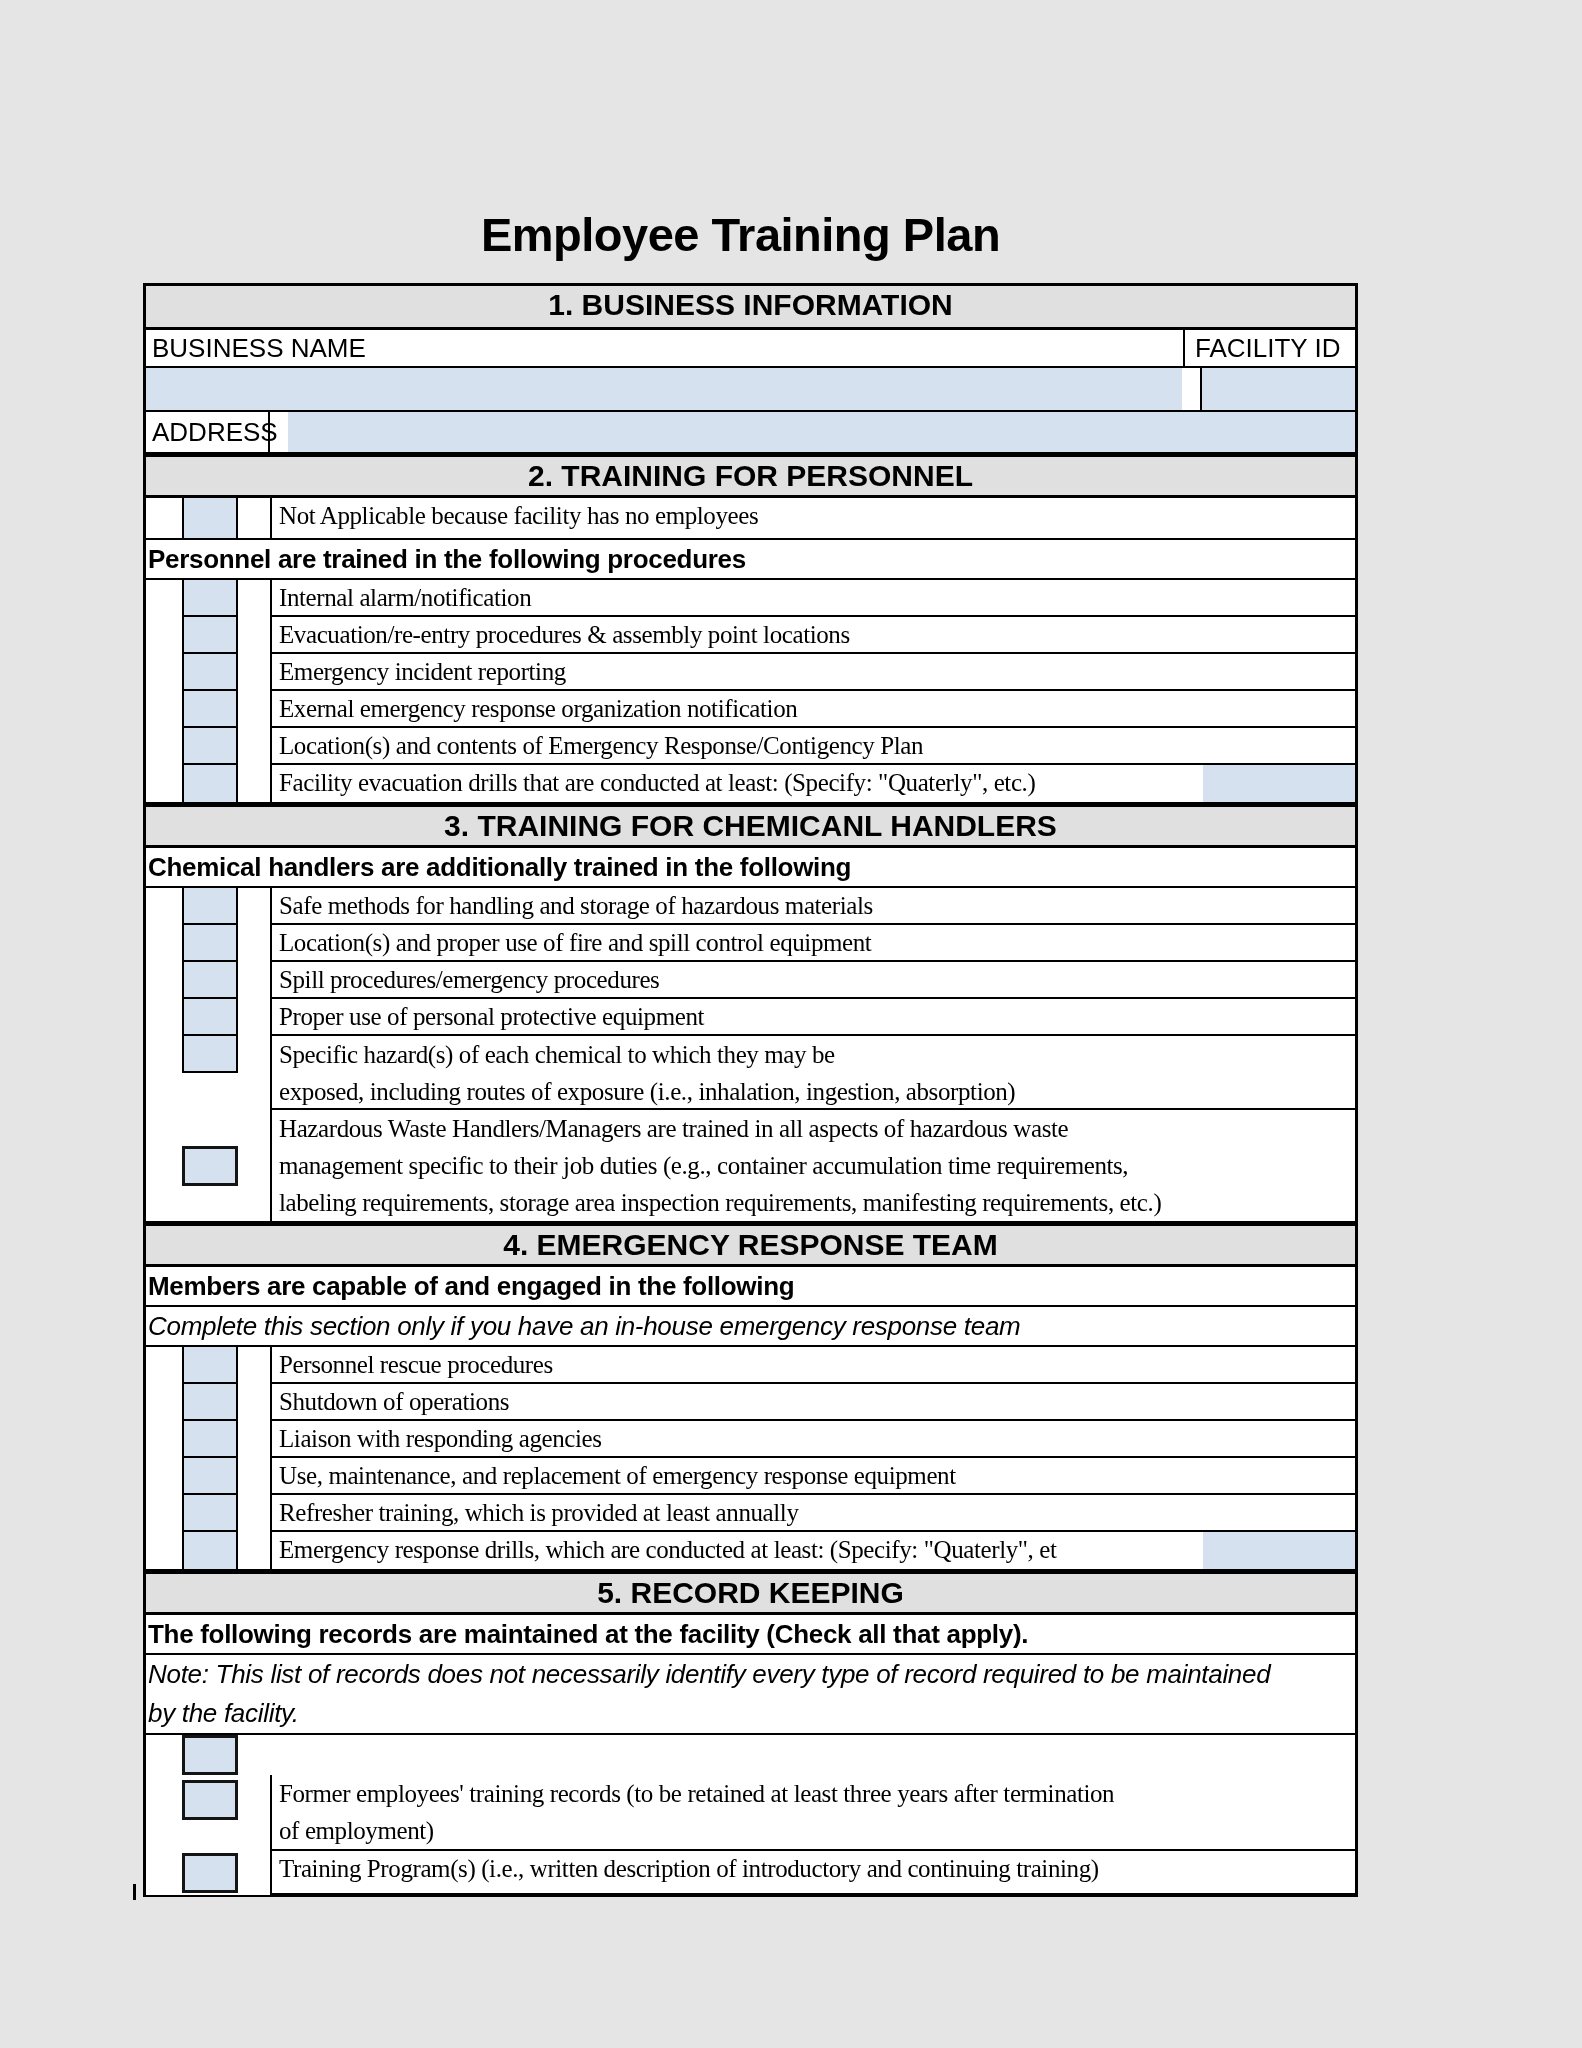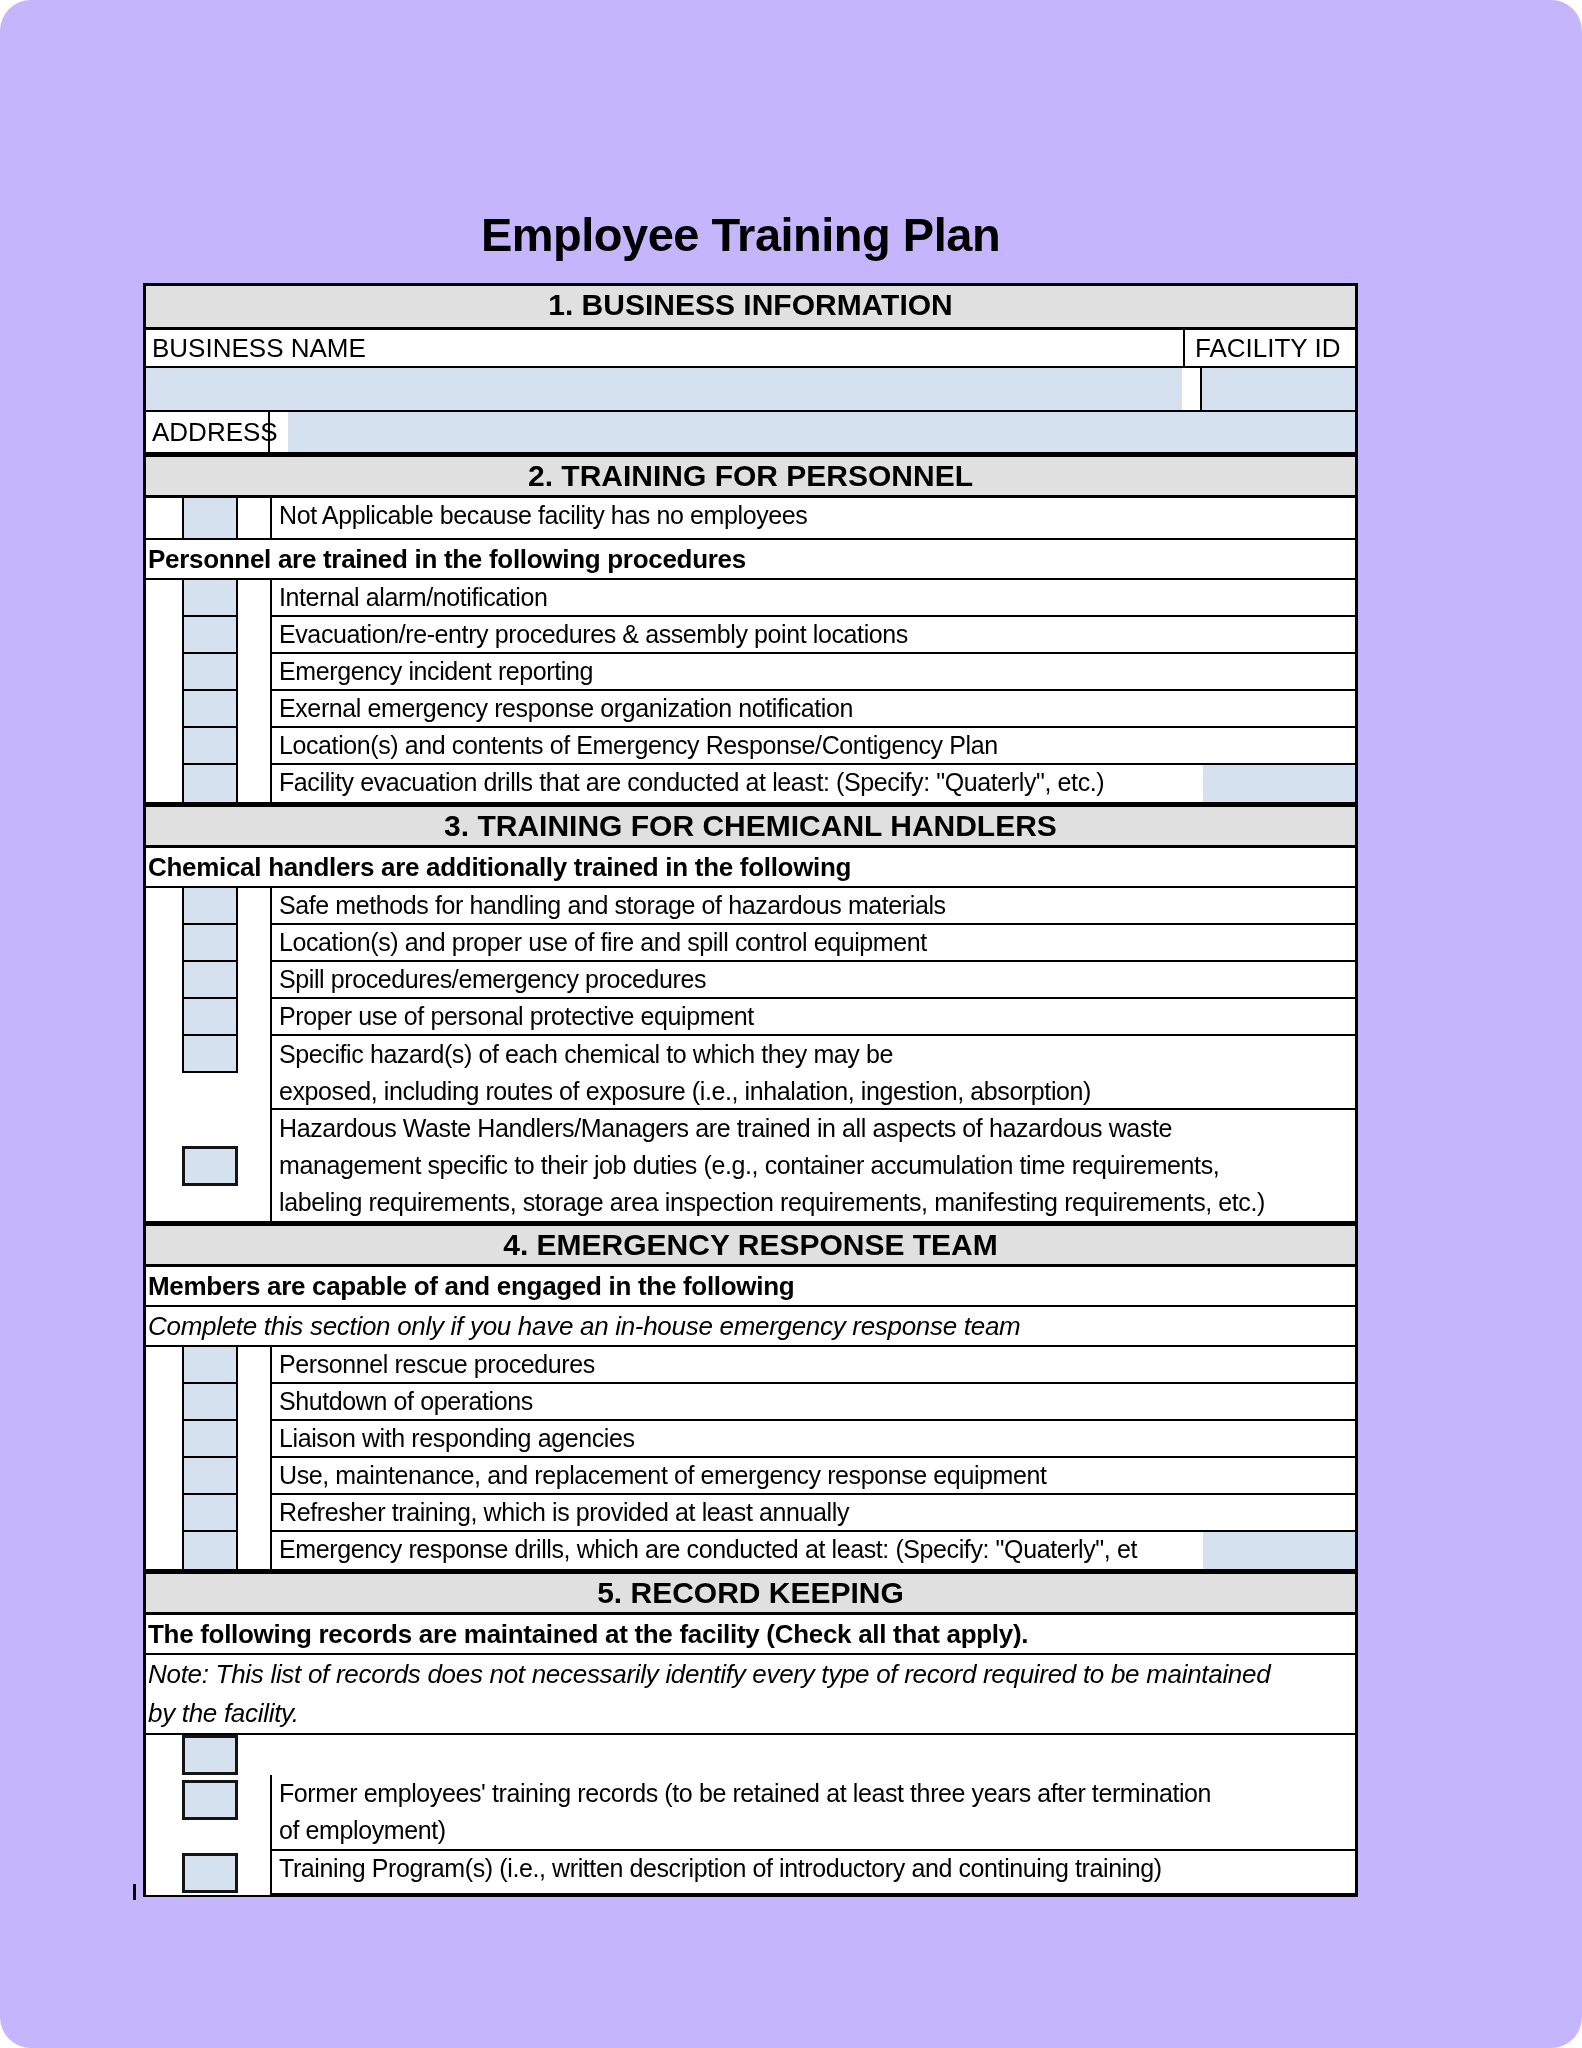--- a/index.html
+++ b/index.html
@@ -1,18 +1,18 @@
 <!DOCTYPE html>
 <html style="--header-bg: #e0e0e0; --field-bg: #d6e1f0; --border: #000000;"><head>
 <meta charset="utf-8">
 <style>
   html,body { margin:0; padding:0; background:#ffffff; }
   .page {
-    position:relative; width:1582px; height:2048px; background:#c4b5fd;
-    font-family:"Liberation Sans", sans-serif; color:#000;border-radius:31px;
+    position:relative; width:1582px; height:2048px; background:#e5e5e5;
+    font-family:"Liberation Sans", sans-serif; color:#000;
   }
   .doc-title {
     position:absolute; left:133px; top:206px; width:1215px; height:58px;
     margin:0; text-align:center; font-size:47px; font-weight:bold; line-height:58px;
     letter-spacing:-0.5px;
   }
   .form-table {
     position:absolute; left:143px; top:283px; width:1215px;
     border:3px solid var(--border,#000); border-bottom:none; box-sizing:border-box;
     background:#fff;
@@ -65,21 +65,21 @@
   .cbwrap { width:56px; display:flex; flex-direction:column; justify-content:center; }
   .cbwrap.top { justify-content:flex-start; padding-top:5px; box-sizing:border-box; }
   .cbsq {
     width:56px; height:40px; box-sizing:border-box;
     background:var(--field-bg,#d6e1f0); border:3px solid #141414;
   }
   .txt {
     flex:1; box-sizing:border-box; border-left:2px solid var(--border,#000);
     border-bottom:2px solid var(--border,#000);
     font-size:25px; letter-spacing:-0.4px; line-height:35px; padding-left:7px;
-    white-space:nowrap; overflow:hidden; position:relative;
+    white-space:nowrap; overflow:hidden; position:relative;font-family:Liberation Serif, serif;
   }
   .txt.multi { white-space:normal; line-height:37px; }
   .txt.multi div { white-space:nowrap; overflow:hidden; }
   .check-block .check-row:last-child .cbcell,
   .check-block .check-row:last-child .txt { border-bottom:none; }
   .check-block.keep-borders .check-row:last-child .cbcell,
   .check-block.keep-borders .check-row:last-child .txt { border-bottom:2px solid var(--border,#000); }
   .specify-input {
     position:absolute; right:0; top:0; bottom:0; width:152px;
     background:var(--field-bg,#d6e1f0);

